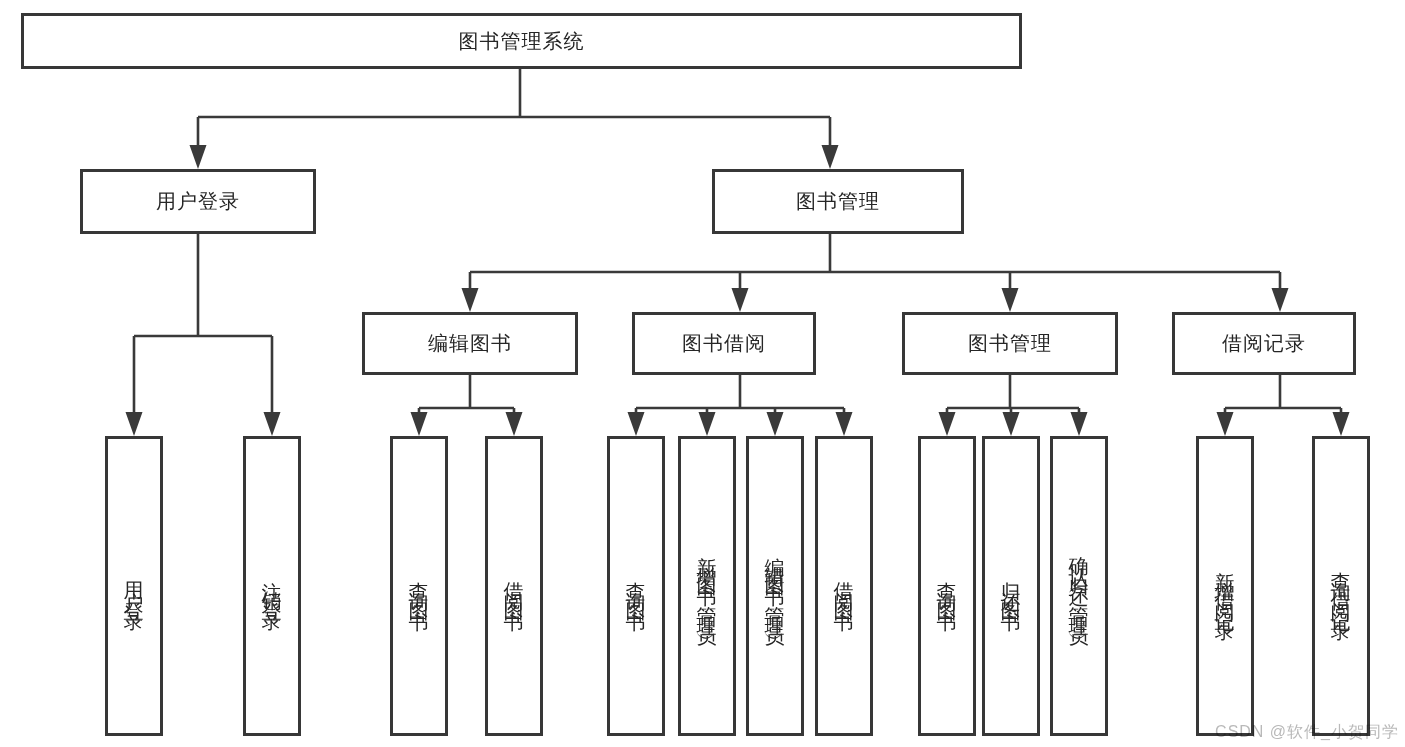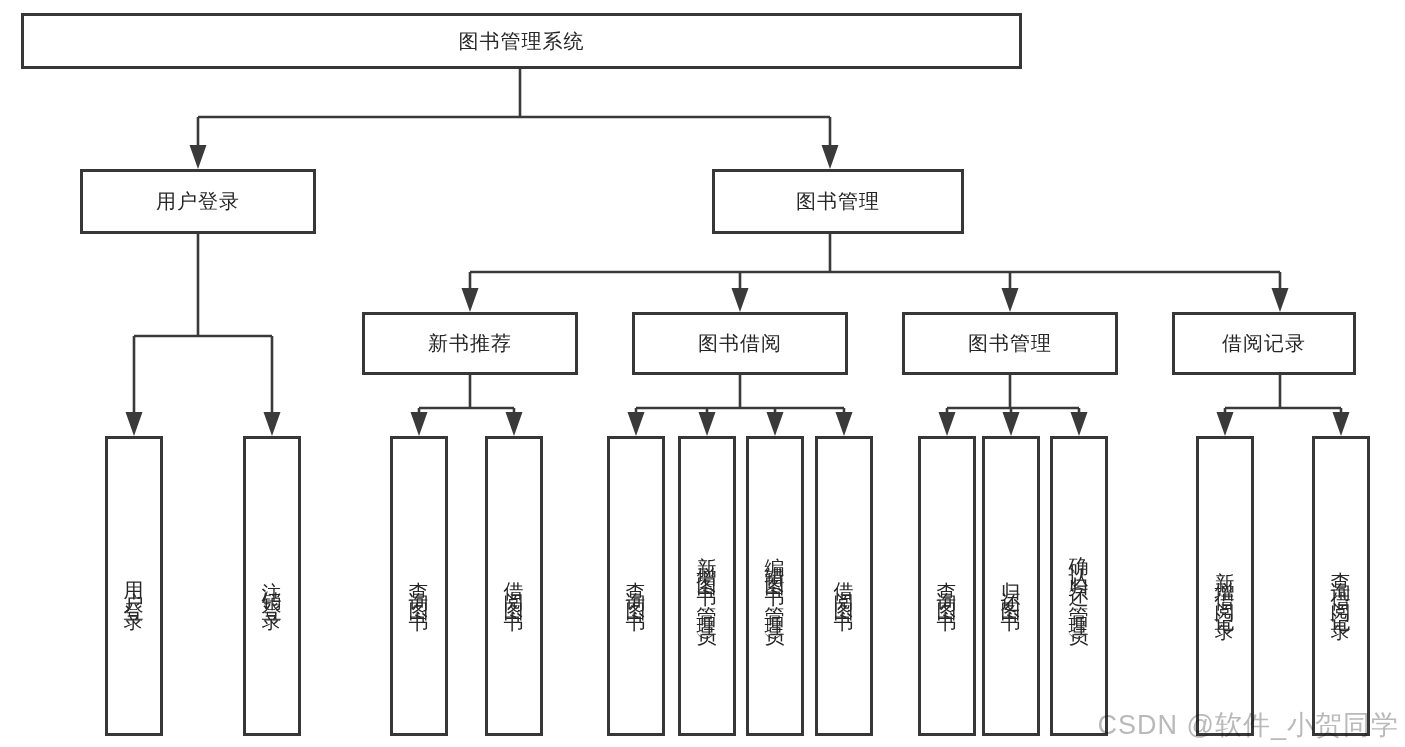--- a/index.html
+++ b/index.html
@@ -35,21 +35,21 @@
     writing-mode: vertical-rl;
     text-orientation: mixed;
     font-size: 20px;
     letter-spacing: 10px;
     line-height: 1;
     white-space: nowrap;
   }
   #watermark {
     position: absolute;
     right: 6px; bottom: 4px;
-    font-size: 27px;
+    font-size: 16px;
     color: #b9b9b9;
     mix-blend-mode: multiply;
     letter-spacing: 1px;
   }
 </style>
 </head>
 <body>
 
 <div id="canvas">
 
@@ -89,23 +89,23 @@
   </div>
 
   <div class="node" style="left:80px; top:169px; width:236px; height:65px;">
     <span>用户登录</span>
   </div>
   <div class="node" style="left:712px; top:169px; width:252px; height:65px;">
     <span>图书管理</span>
   </div>
 
   <div class="node" style="left:362px; top:312px; width:216px; height:63px;">
-    <span>新书推荐</span>
+    <span>编辑图书</span>
   </div>
-  <div class="node" style="left:632px; top:312px; width:216px; height:63px;">
+  <div class="node" style="left:632px; top:312px; width:184px; height:63px;">
     <span>图书借阅</span>
   </div>
   <div class="node" style="left:902px; top:312px; width:216px; height:63px;">
     <span>图书管理</span>
   </div>
   <div class="node" style="left:1172px; top:312px; width:184px; height:63px;">
     <span>借阅记录</span>
   </div>
 
   <div class="leaf" style="left:105px;">

